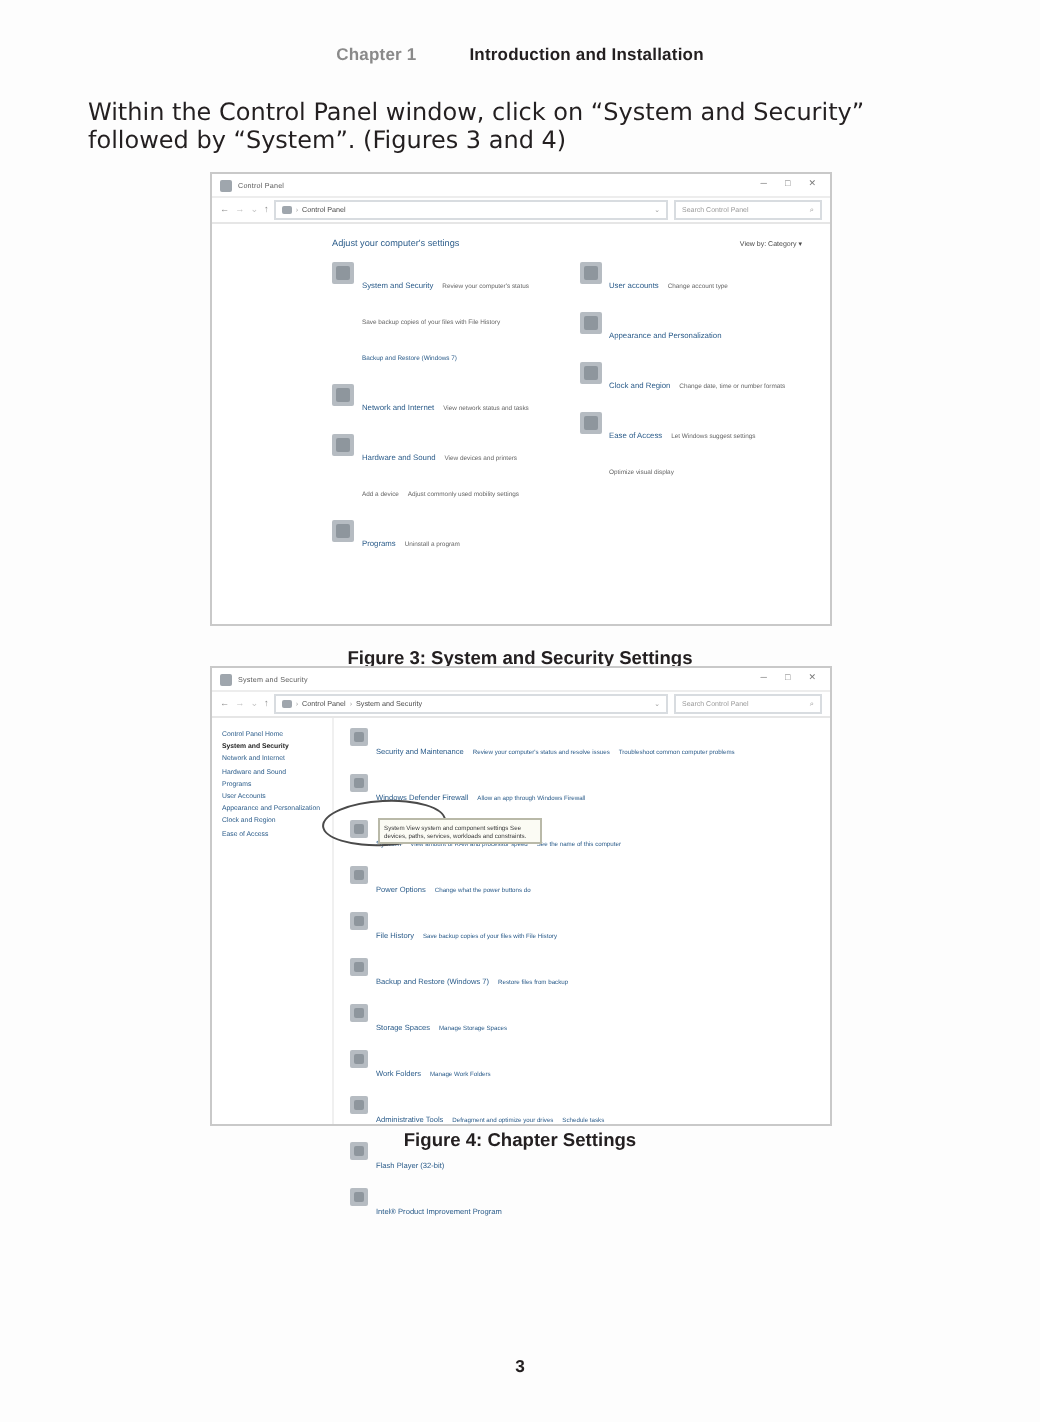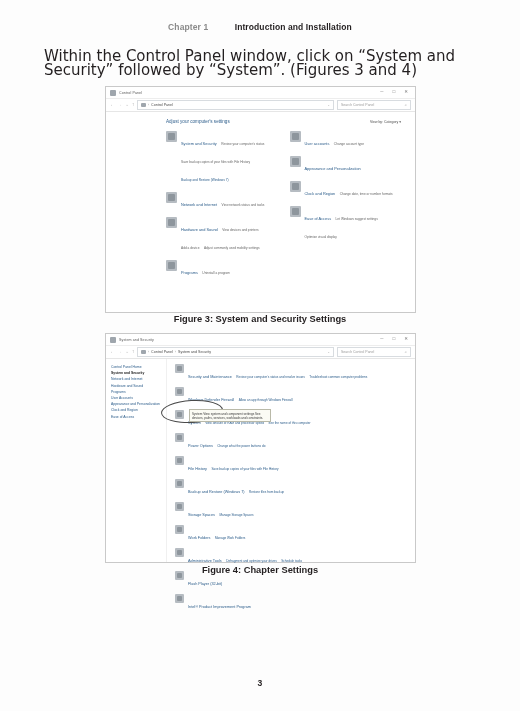--- a/index.html
+++ b/index.html
@@ -19,37 +19,37 @@
   .running-head{
     position:absolute;top:22px;left:0;right:0;
     text-align:center;font-size:8.5px;letter-spacing:.1px;
   }
   .running-head .ch{color:#8a8a8a;font-weight:700;}
   .running-head .ttl{color:#231f20;font-weight:700;margin-left:24px;}
 
   
   .body-par{
     position:absolute;top:50px;left:44px;width:434px;
-    font-size:15px;line-height:13.5px;color:#231f20;
+    font-size:12px;line-height:13.5px;color:#231f20;
     font-family:"DejaVu Sans", sans-serif;
   }
 
   
   .figbox{
     position:absolute;background:#ffffff;
     border:1px solid #c9c9c9;
     box-shadow:0 0 0 0 rgba(0,0,0,0);
   }
   #fig3{left:105px;top:86px;width:309px;height:225px;}
   #fig4{left:105px;top:333px;width:309px;height:228px;}
   .figcap{
     position:absolute;left:0;right:0;text-align:center;
     font-size:9.3px;font-weight:700;color:#231f20;
   }
-  #cap3{top:314px;}
+  #cap3{top:324px;}
   #cap4{top:565px;}
 
   
   .win{position:absolute;inset:0;display:flex;flex-direction:column;background:#fff;}
   .titlebar{
     height:11px;display:flex;align-items:center;
     border-bottom:1px solid #ededed;padding:0 2px;flex:none;
   }
   .tb-icon{
     width:6px;height:6px;margin:0 3px 0 2px;flex:none;

